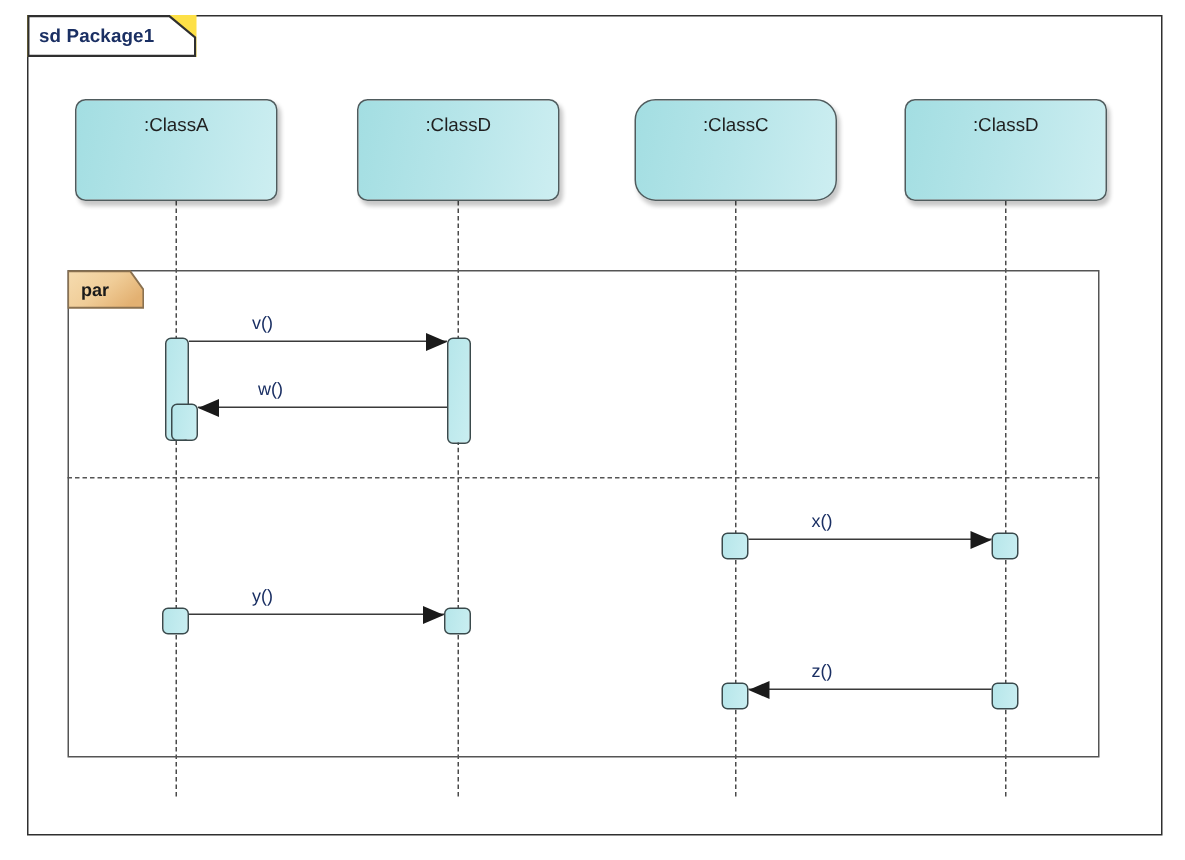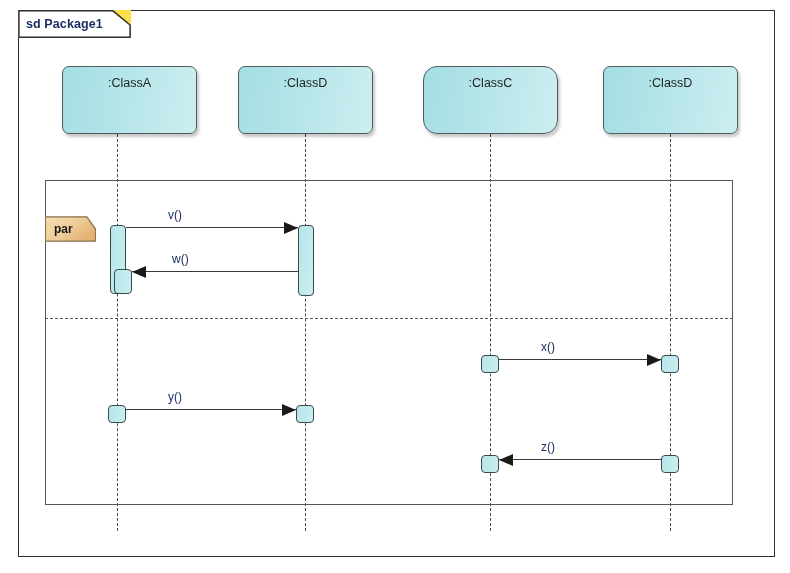--- a/index.html
+++ b/index.html
@@ -73,21 +73,20 @@
   .frag-tab{
     position:absolute;left:45px;top:180px;
     height:26px;
     box-sizing:border-box;
     display:flex;align-items:center;
     padding:0 24px 0 9px;
     color:#1a1a1a;
     font-size:12px;font-weight:bold;
     white-space:nowrap;
     z-index:7;
-    margin-top:36px;
   }
   .frag-tab .tabshape{position:absolute;left:0;top:0;width:100%;height:100%;}
   .frag-tab .tablabel{position:relative;z-index:2;}
 
   .frag-divider{
     position:absolute;
     height:0;
     border-top:1.6px dashed #555555;
     z-index:2;
   }
@@ -165,21 +164,21 @@
     <span class="tablabel">par</span>
   </div>
 
   <div id="layer-lifelines">
       <div class="lifeline" style="left: 117px; top: 134px; height: 397px;"></div>
       <div class="lifeline" style="left: 305px; top: 134px; height: 397px;"></div>
       <div class="lifeline" style="left: 490px; top: 134px; height: 397px;"></div>
       <div class="lifeline" style="left: 670px; top: 134px; height: 397px;"></div>
     </div>
   <div id="layer-heads">
-      <div class="lifebox" style="left: 62px; top: 66px;">
+      <div class="lifebox" style="left: 50px; top: 66px;">
         <span>:ClassA</span>
       </div>
       <div class="lifebox" style="left: 238px; top: 66px;">
         <span>:ClassD</span>
       </div>
       <div class="lifebox" style="left: 423px; top: 66px; border-radius: 14px;">
         <span>:ClassC</span>
       </div>
       <div class="lifebox" style="left: 603px; top: 66px;">
         <span>:ClassD</span>

